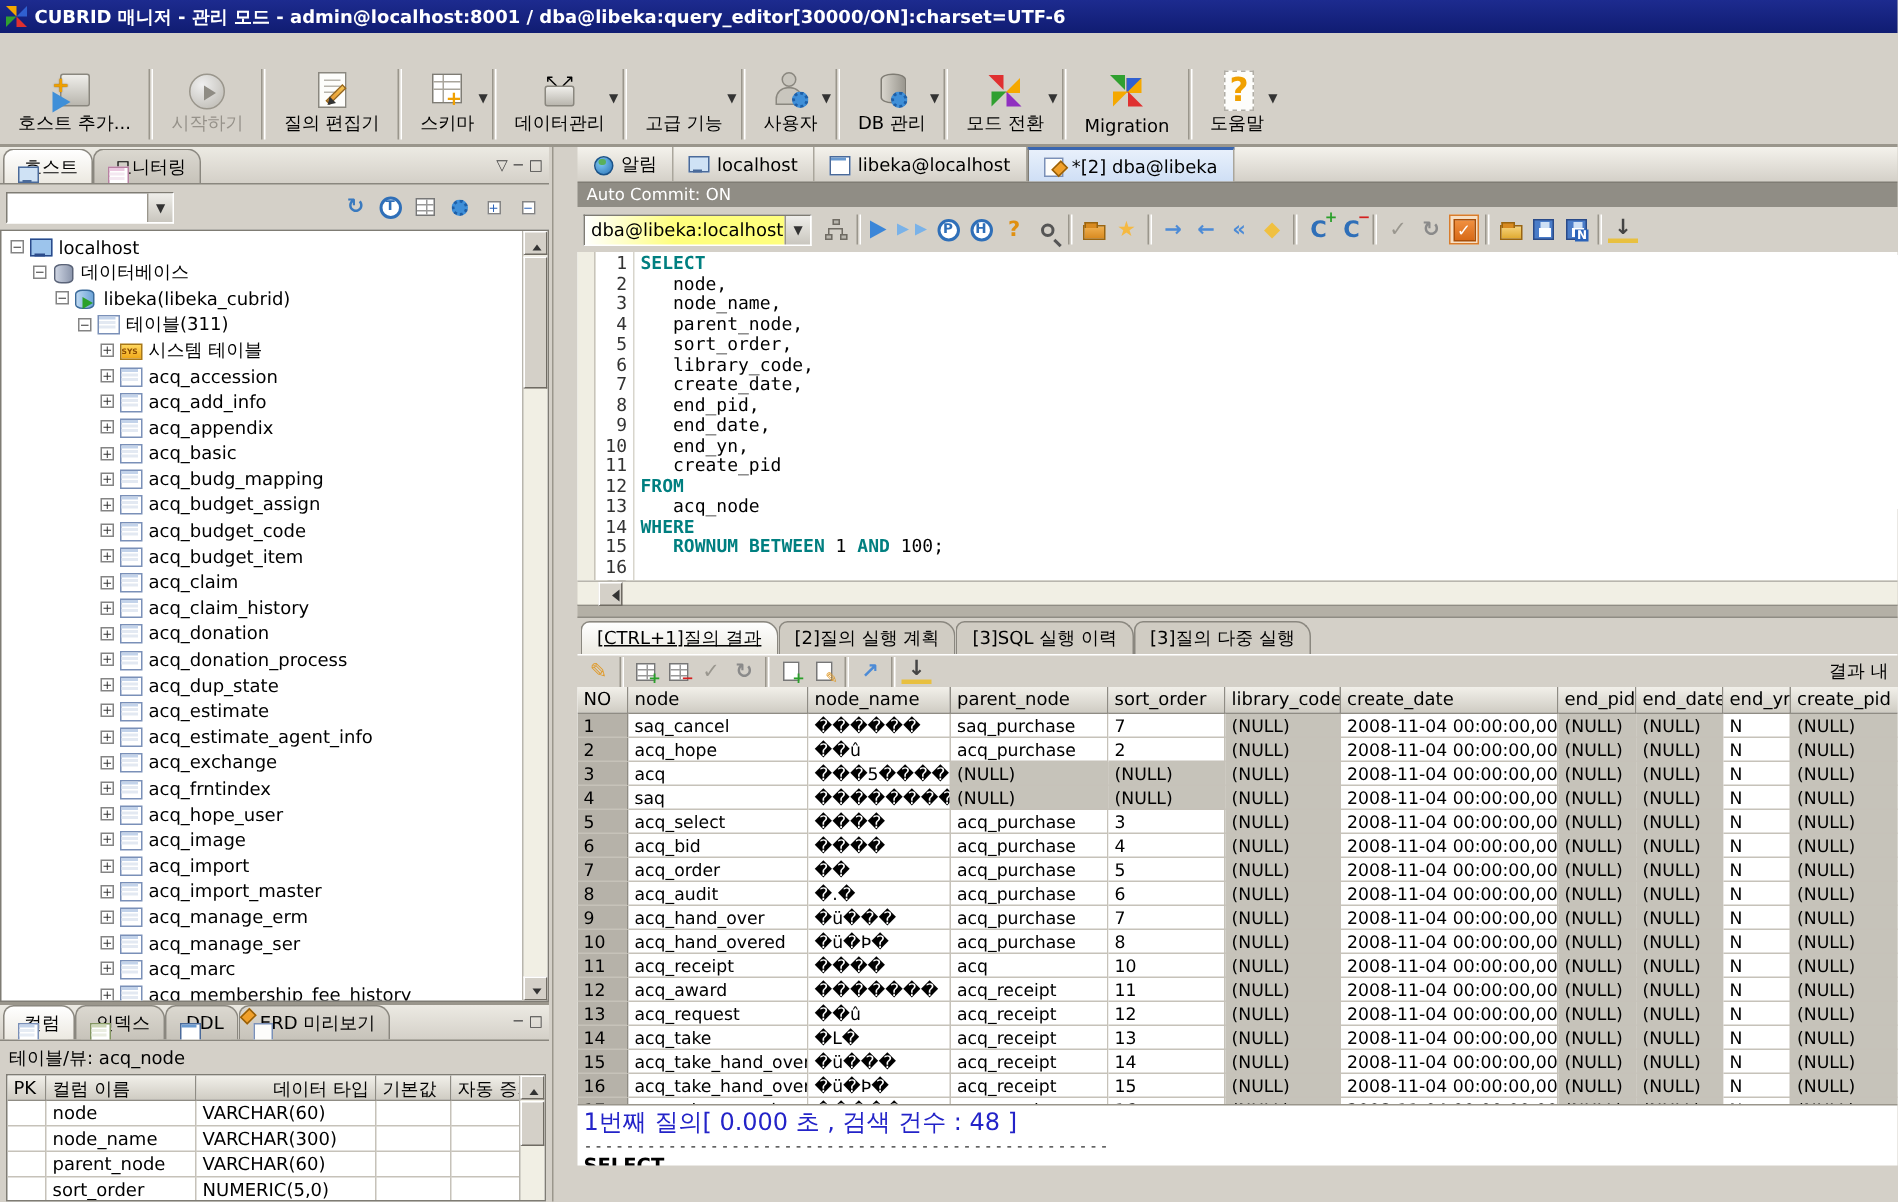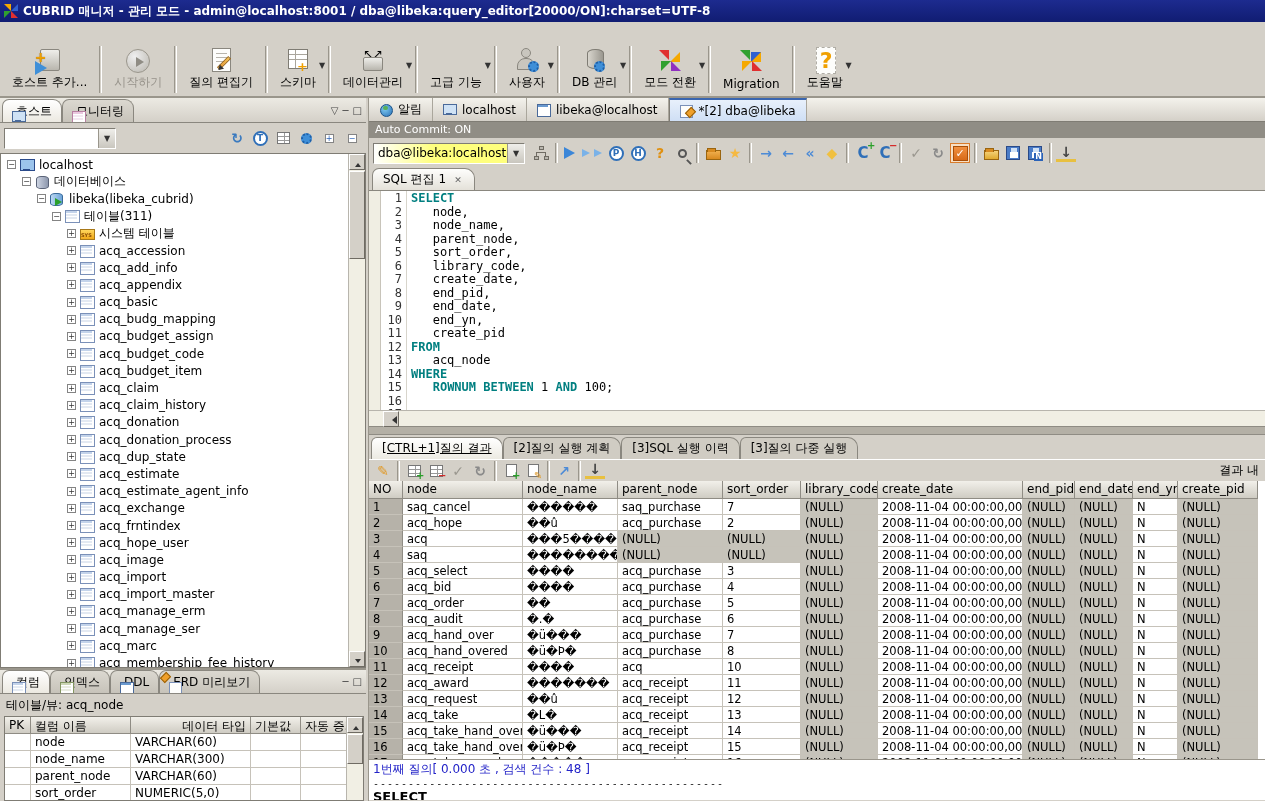--- a/index.html
+++ b/index.html
@@ -62,21 +62,21 @@
   .cyl { position:absolute; left:9px; top:2px; width:17px; height:20px; background:linear-gradient(90deg,#d8d5cd,#9a978f); border:1px solid #7f7c74; border-radius:8px/4px; }
   .pinwheel i { position:absolute; width:0; height:0; border-style:solid; }
   .pw1{ left:6px; top:3px; border-width:0 10px 10px 0; border-color:transparent #e03030 transparent transparent;}
   .pw2{ left:17px; top:5px; border-width:0 0 10px 10px; border-color:transparent transparent #f5a800 transparent;}
   .pw3{ left:8px; top:14px; border-width:10px 10px 0 0; border-color:#30a030 transparent transparent transparent;}
   .pw4{ left:18px; top:14px; border-width:0 10px 10px 0; border-color:transparent transparent #9030c0 transparent;}
   .ic-help .q { position:absolute; left:8px; top:0px; font-size:22px; font-weight:bold; color:#f0a000; background:#fdfdfb; border:1px dashed #b0ada5; padding:0 3px; }
 
   
   .left { position:absolute; left:0; top:98px; width:366px; bottom:0; }
-  .right { position:absolute; left:368px; top:98px; right:0; bottom:0; border-left:1px solid #9a968c; }
+  .right { position:absolute; left:368px; top:98px; right:0; bottom:0; border-left:1px solid #9a968c;padding-left:16px; }
 
   
   .etabs { display:flex; align-items:flex-end; height:25px; background:linear-gradient(180deg,#eceae3,#d4d0c8); border-bottom:1px solid #8a877f; padding-left:2px; }
   .etab { display:flex; align-items:center; gap:4px; height:23px; padding:0 9px; border:1px solid #8a877f; border-bottom:none;
      border-radius:7px 9px 0 0; background:linear-gradient(180deg,#dbd8d0,#c7c3ba); white-space:nowrap; overflow:hidden; }
   .etab.active { background:linear-gradient(180deg,#ffffff,#ece9e1); font-weight:normal; }
   .chrome { margin-left:auto; display:flex; gap:4px; align-items:center; padding:0 4px 6px 0; color:#444; font-size:10px; }
   .chrome span { cursor:default; }
 
   .filter { position:absolute; left:0; top:25px; width:100%; height:30px; display:flex; align-items:center; padding:0 4px; gap:3px; }
@@ -184,37 +184,37 @@
   .rbar .right-label { margin-left:auto; white-space:nowrap; padding-right:2px; }
 
   .grid { position:relative; background:#fff; overflow:hidden; }
   .grow { display:flex; height:16px; }
   .grow.head { height:18px; }
   .gcell { flex:none; border-right:1px solid #c6c2b9; border-bottom:1px solid #c6c2b9; padding:1px 4px; font-size:11.5px; white-space:nowrap; overflow:hidden; background:#fff; }
   .grow.head .gcell { background:linear-gradient(180deg,#f2f0ea,#cfccc3); border-right:1px solid #8f8c84; border-bottom:1px solid #8f8c84; font-size:12px; }
   .gcell.no { background:#b6b2a9; border-right:1px solid #8f8c84; }
   .gcell.null { background:#c6c3ba; }
   .msgs { background:#fff; border-top:1px solid #9a968c; padding:1px 4px; overflow:hidden; }
-  .msgs .status { color:#2323c8; font-size:12px; }
+  .msgs .status { color:#2323c8; font-size:16px; }
   .msgs .dashes { font-family:"DejaVu Sans Mono","Liberation Mono",monospace; font-size:10px; letter-spacing:1px; color:#222; }
   .msgs .nextq { font-weight:bold; font-size:13px; }
 </style>
 </head>
 <body>
 
 <div class="app">
 
   <div class="titlebar">
     <span class="applogo">
         <i class="t1"></i>
         <i class="t2"></i>
         <i class="t3"></i>
         <i class="t4"></i>
       </span>
-    <span>CUBRID 매니저 - 관리 모드 - admin@localhost:8001 / dba@libeka:query_editor[20000/ON]:charset=UTF-8</span>
+    <span>CUBRID 매니저 - 관리 모드 - admin@localhost:8001 / dba@libeka:query_editor[30000/ON]:charset=UTF-6</span>
   </div>
 
 
   <div class="toolbar">
     <span id="tb-buttons" style="display:flex;">
         <button class="tbtn">
           <span class="bigicon ic-host-add">
             <span class="base"></span>
             <span class="plus badge">+</span>
             <span class="arrow"></span>
@@ -663,26 +663,20 @@
           </span>
           <span class="mini">
             <span class="floppy-ic">
               <span class="n">N</span>
             </span>
           </span>
           <span class="tsep" style="height: 20px;"></span>
           <span class="mini" style="font-weight: bold; color: rgb(68, 68, 68); border-bottom: 3px solid rgb(232, 192, 64); height: 17px;">↓</span>
         </span>
     </div>
-    <div class="stabrow">
-      <div class="stab">
-        <span>SQL 편집 1</span>
-        <span class="closex">✕</span>
-      </div>
-    </div>
     <div class="editor" style="height:219px;">
       <div class="ruler"></div>
       <div class="gutter" id="gutter">
           <div>1</div>
           <div>2</div>
           <div>3</div>
           <div>4</div>
           <div>5</div>
           <div>6</div>
           <div>7</div>

